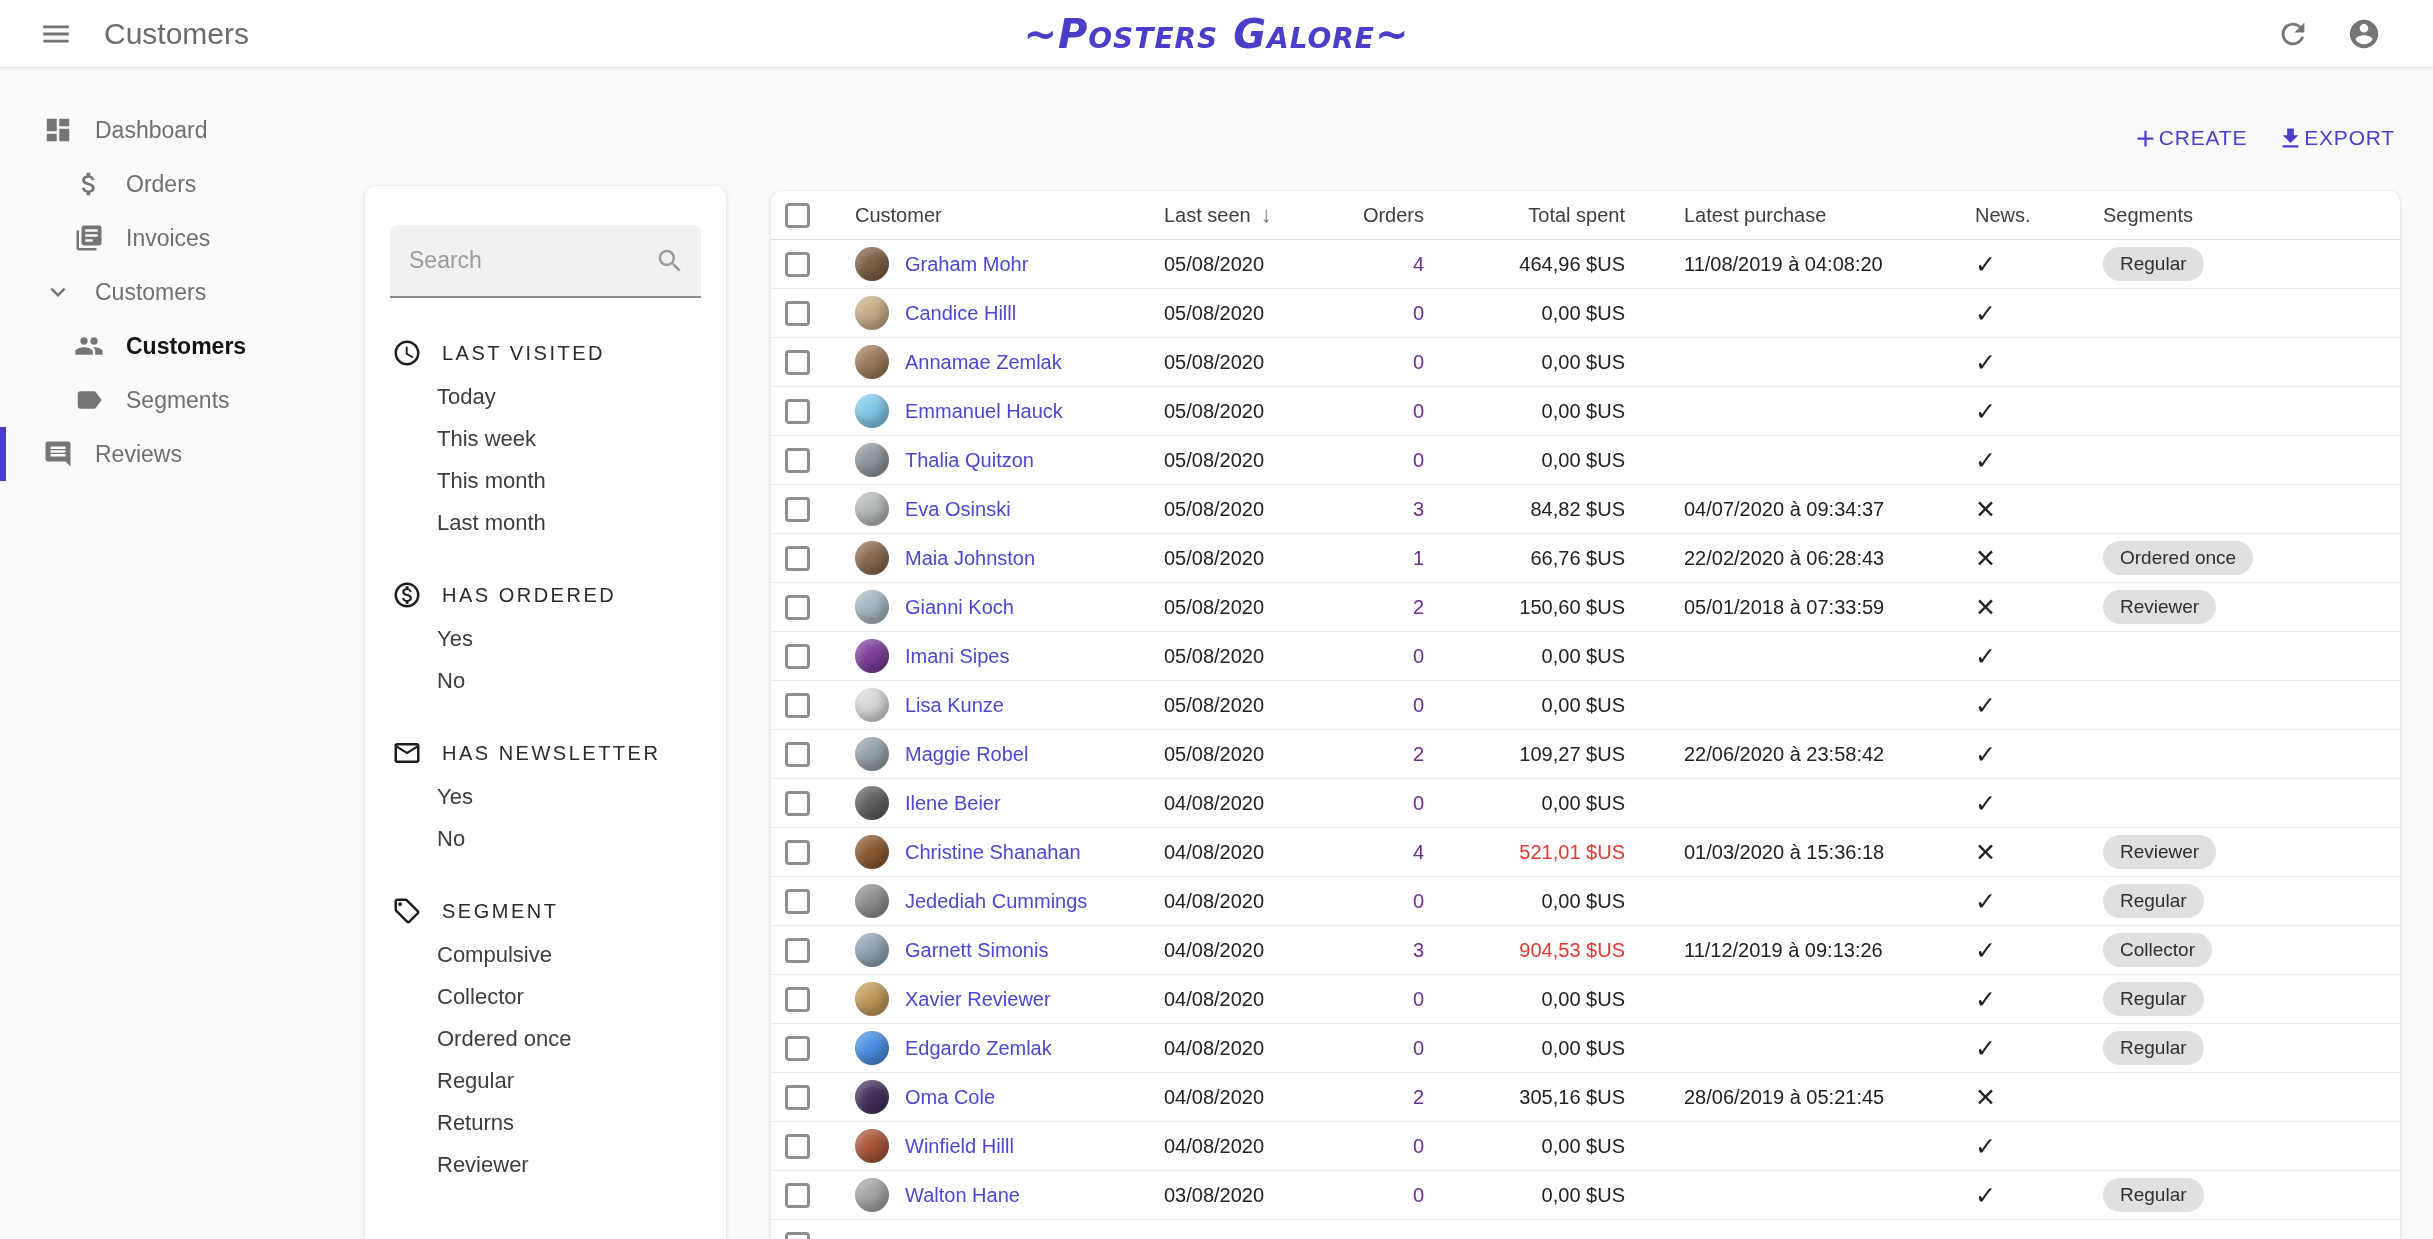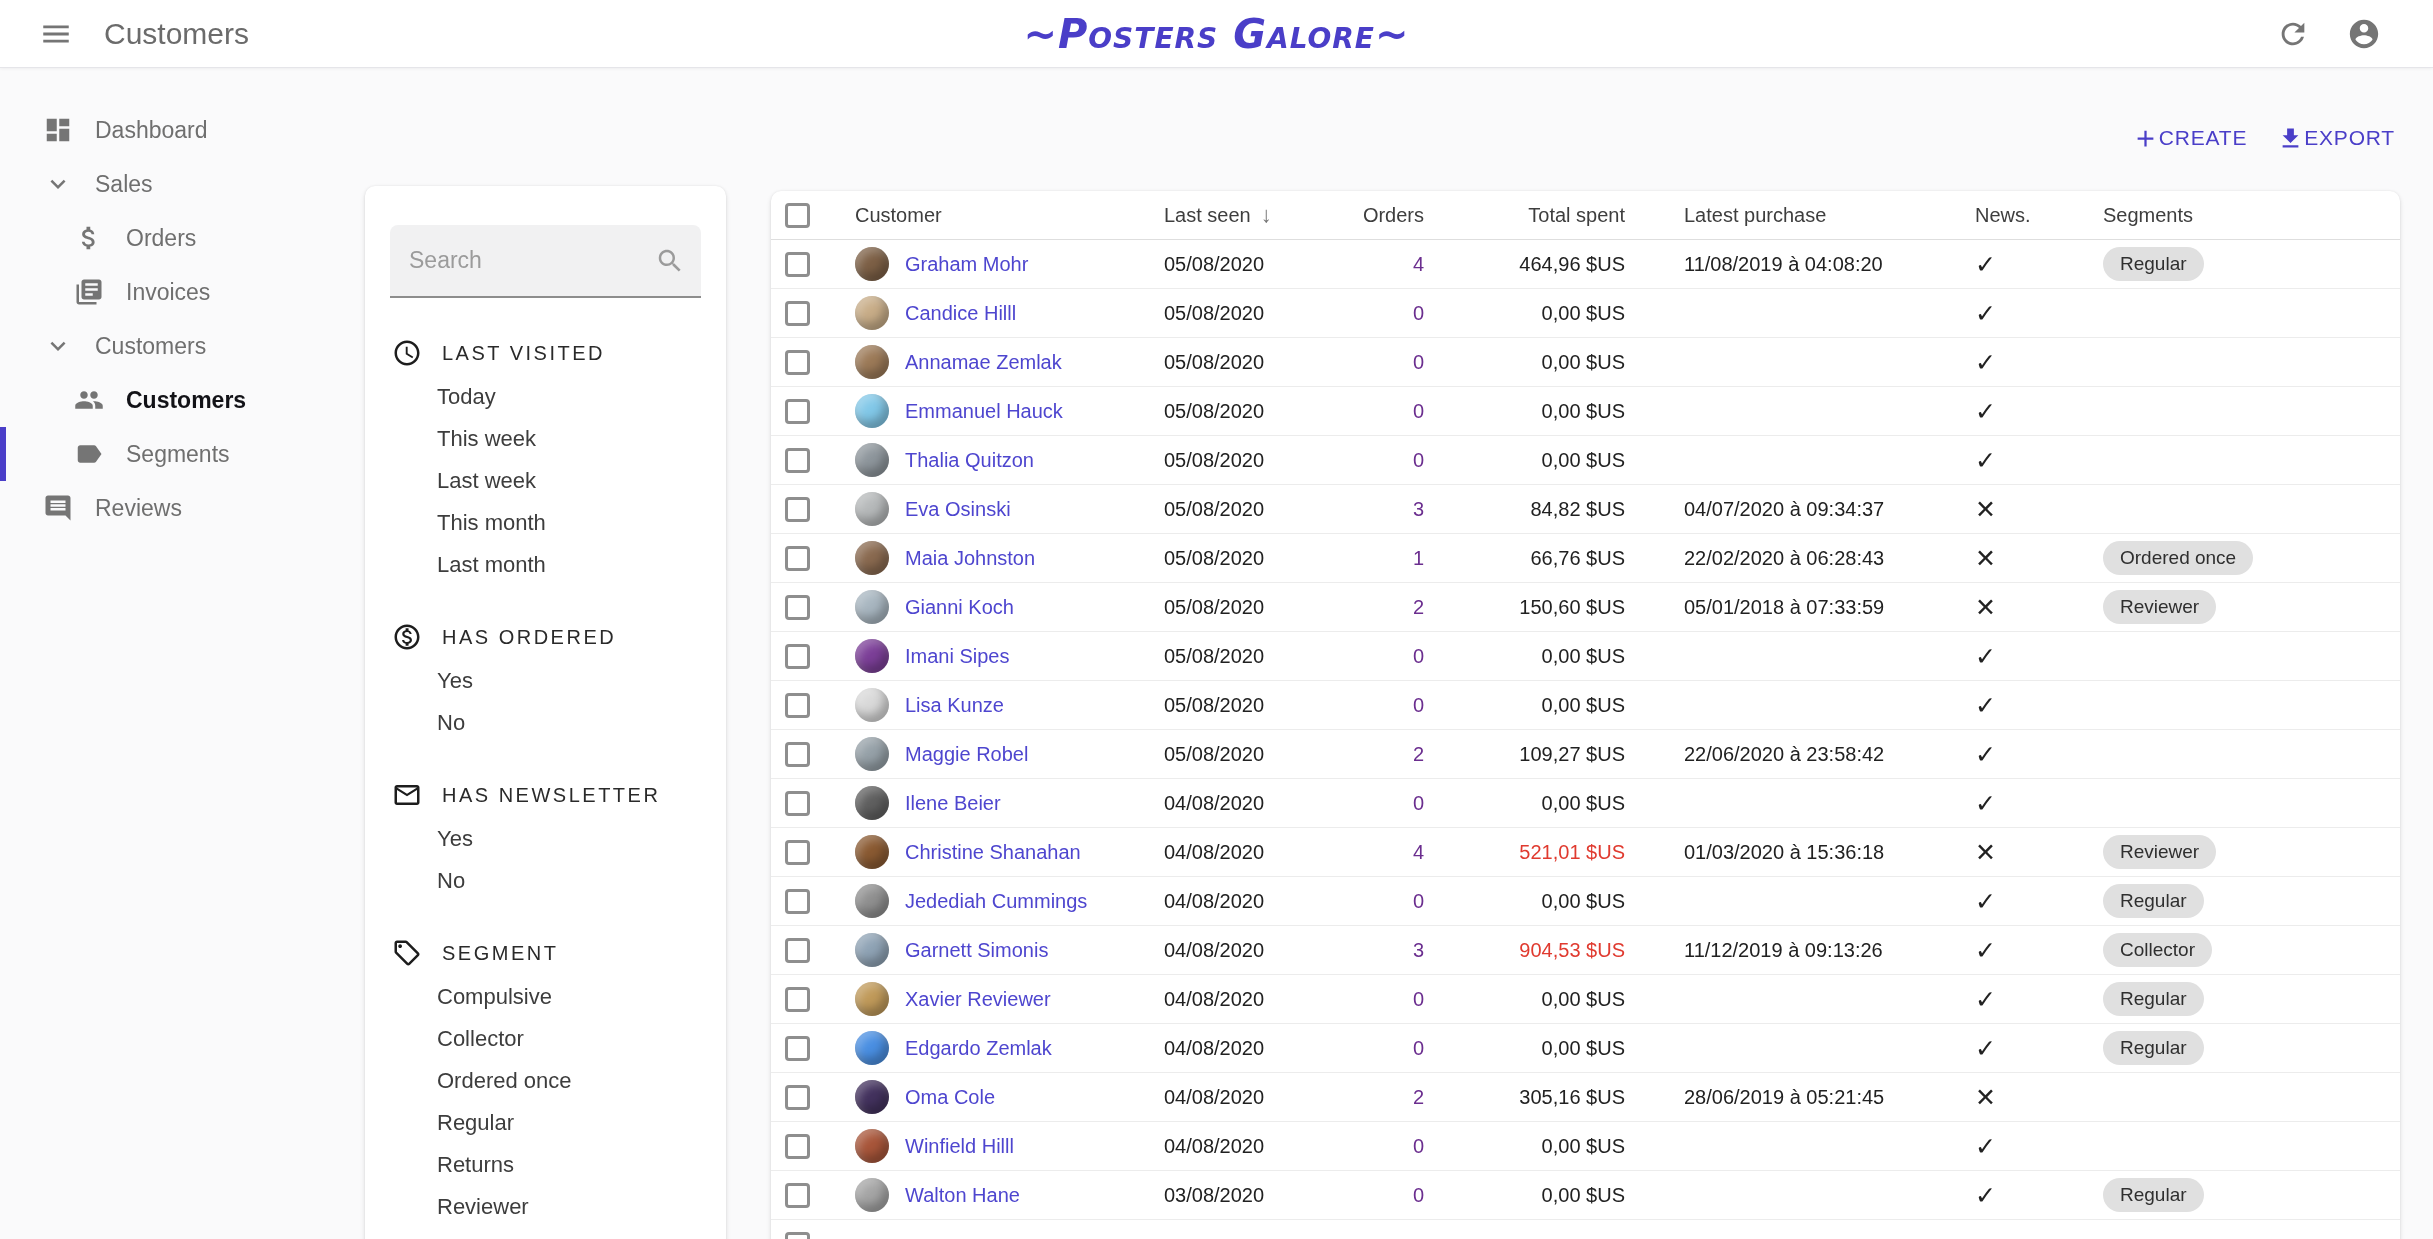--- a/index.html
+++ b/index.html
@@ -106,28 +106,20 @@
 <div class="active-bar"></div>
 <div class="sidebar">
     <div class="menu-item">
       <span class="mi-icon">
         <svg viewBox="0 0 24 24">
           <path d="M3 13h8V3H3v10zm0 8h8v-6H3v6zm10 0h8V11h-8v10zm0-18v6h8V3h-8z"></path>
         </svg>
       </span>
       <span class="mi-label">Dashboard</span>
     </div>
-    <div class="menu-item">
-      <span class="mi-icon">
-        <svg viewBox="0 0 24 24">
-          <path d="M16.59 8.59 12 13.17 7.41 8.59 6 10l6 6 6-6z"></path>
-        </svg>
-      </span>
-      <span class="mi-label">Sales</span>
-    </div>
     <div class="menu-item sub">
       <span class="mi-icon">
         <svg viewBox="0 0 24 24">
           <path d="M11.8 10.9c-2.27-.59-3-1.2-3-2.15 0-1.09 1.01-1.85 2.7-1.85 1.78 0 2.44.85 2.5 2.1h2.21c-.07-1.72-1.12-3.3-3.21-3.81V3h-3v2.16c-1.94.42-3.5 1.68-3.5 3.61 0 2.31 1.91 3.46 4.7 4.13 2.5.6 3 1.48 3 2.41 0 .69-.49 1.79-2.7 1.79-2.06 0-2.87-.92-2.98-2.1h-2.2c.12 2.19 1.76 3.42 3.68 3.83V21h3v-2.15c1.95-.37 3.5-1.5 3.5-3.55 0-2.84-2.43-3.81-4.7-4.4z"></path>
         </svg>
       </span>
       <span class="mi-label">Orders</span>
     </div>
     <div class="menu-item sub">
       <span class="mi-icon">
@@ -185,21 +177,20 @@
         <span class="f-ic">
           <svg viewBox="0 0 24 24">
             <path d="M11.99 2C6.47 2 2 6.48 2 12s4.47 10 9.99 10C17.52 22 22 17.52 22 12S17.52 2 11.99 2zM12 20c-4.42 0-8-3.58-8-8s3.58-8 8-8 8 3.58 8 8-3.58 8-8 8zm.5-13H11v6l5.25 3.15.75-1.23-4.5-2.67z"></path>
           </svg>
         </span>
         <span class="f-title">LAST VISITED</span>
       </div>
       <div class="f-items">
         <div class="f-item">Today</div>
         <div class="f-item">This week</div>
-        <div class="f-item">Last week</div>
         <div class="f-item">This month</div>
         <div class="f-item">Last month</div>
       </div>
       <div class="f-section-h">
         <span class="f-ic">
           <svg viewBox="0 0 24 24">
             <path d="M12 2C6.48 2 2 6.48 2 12s4.48 10 10 10 10-4.48 10-10S17.52 2 12 2zm0 18c-4.41 0-8-3.59-8-8s3.59-8 8-8 8 3.59 8 8-3.59 8-8 8zm.31-8.86c-1.77-.45-2.34-.94-2.34-1.67 0-.84.79-1.43 2.1-1.43 1.38 0 1.9.66 1.94 1.64h1.71c-.05-1.34-.87-2.57-2.49-2.97V5H10.9v1.69c-1.51.32-2.72 1.3-2.72 2.81 0 1.79 1.49 2.69 3.66 3.21 1.95.46 2.34 1.15 2.34 1.87 0 .53-.39 1.39-2.1 1.39-1.6 0-2.23-.72-2.32-1.64H8.04c.1 1.7 1.36 2.66 2.86 2.97V19h2.34v-1.67c1.52-.29 2.72-1.16 2.73-2.77-.01-2.2-1.9-2.96-3.66-3.42z"></path>
           </svg>
         </span>
         <span class="f-title">HAS ORDERED</span>

